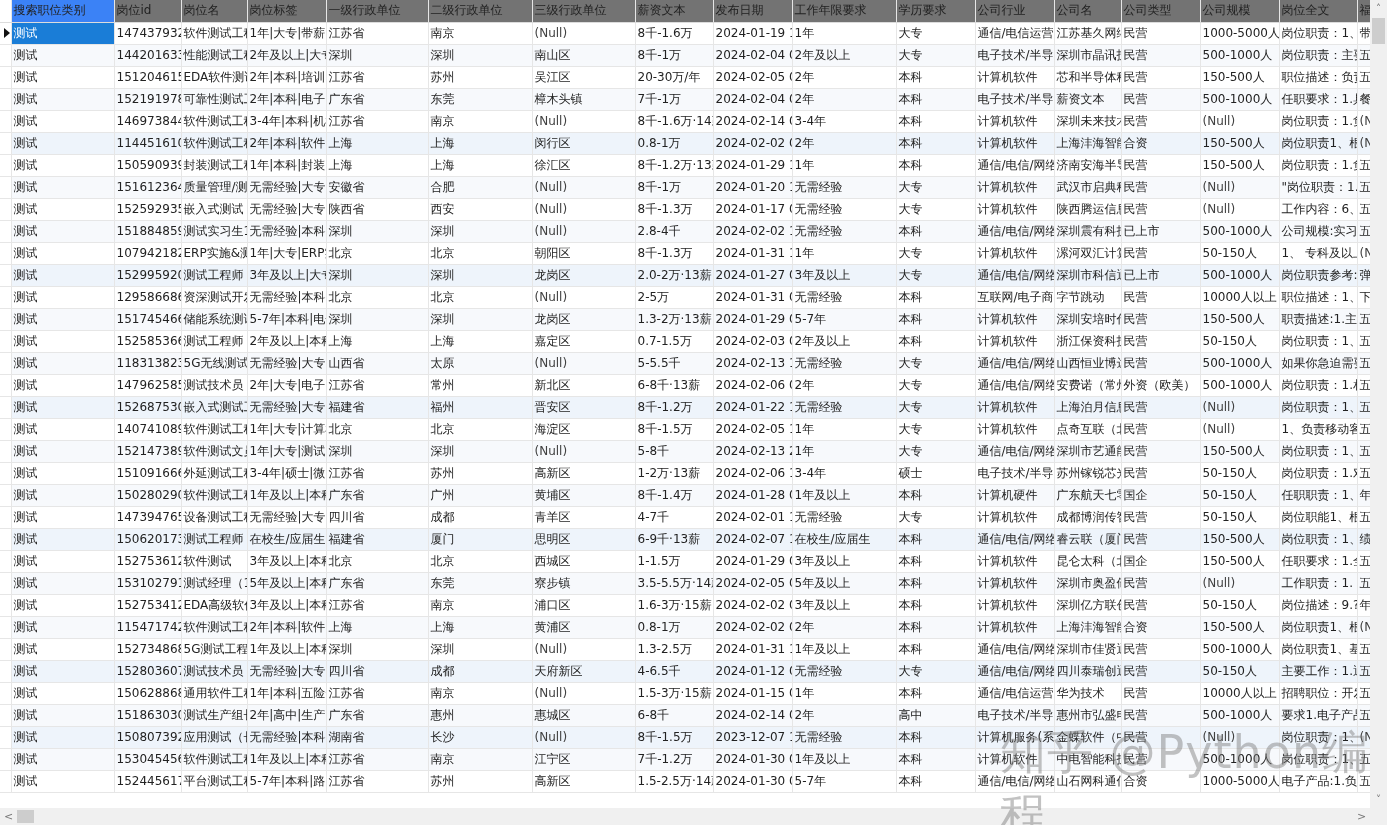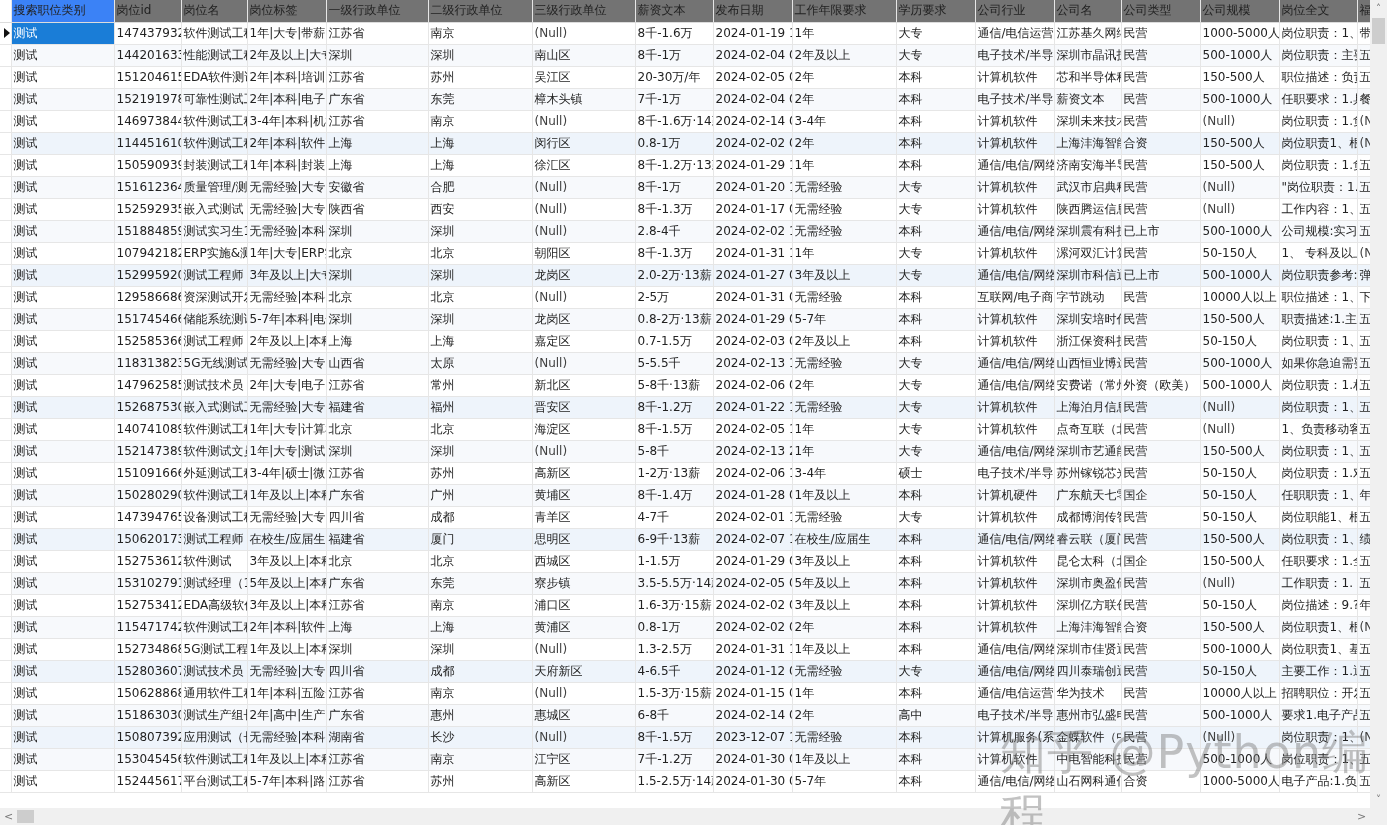--- a/index.html
+++ b/index.html
@@ -254,21 +254,21 @@
           <td>西安</td>
           <td class="null">(Null)</td>
           <td>8千-1.3万</td>
           <td>2024-01-17 0</td>
           <td>无需经验</td>
           <td>大专</td>
           <td>计算机软件</td>
           <td>陕西腾运信息</td>
           <td>民营</td>
           <td class="null">(Null)</td>
-          <td>工作内容：1、</td>
+          <td>工作内容：6、</td>
           <td>五</td>
         </tr>
         <tr>
           <td class="ind"></td>
           <td>测试</td>
           <td>151884859</td>
           <td>测试实习生1</td>
           <td>无需经验|本科</td>
           <td>深圳</td>
           <td>深圳</td>
@@ -346,21 +346,21 @@
         </tr>
         <tr>
           <td class="ind"></td>
           <td>测试</td>
           <td>151745466</td>
           <td>储能系统测试</td>
           <td>5-7年|本科|电子</td>
           <td>深圳</td>
           <td>深圳</td>
           <td>龙岗区</td>
-          <td>0.8-2万·13薪</td>
+          <td>1.3-2万·13薪</td>
           <td>2024-01-29 0</td>
           <td>5-7年</td>
           <td>本科</td>
           <td>计算机软件</td>
           <td>深圳安培时代</td>
           <td>民营</td>
           <td>150-500人</td>
           <td>职责描述:1.主要</td>
           <td>五</td>
         </tr>
@@ -406,21 +406,21 @@
         </tr>
         <tr>
           <td class="ind"></td>
           <td>测试</td>
           <td>147962585</td>
           <td>测试技术员</td>
           <td>2年|大专|电子|</td>
           <td>江苏省</td>
           <td>常州</td>
           <td>新北区</td>
-          <td>5-8千·13薪</td>
+          <td>6-8千·13薪</td>
           <td>2024-02-06 0</td>
           <td>2年</td>
           <td>大专</td>
           <td>通信/电信/网络</td>
           <td>安费诺（常州）</td>
           <td>外资（欧美）</td>
           <td>500-1000人</td>
           <td>岗位职责：1.相</td>
           <td>五</td>
         </tr>

